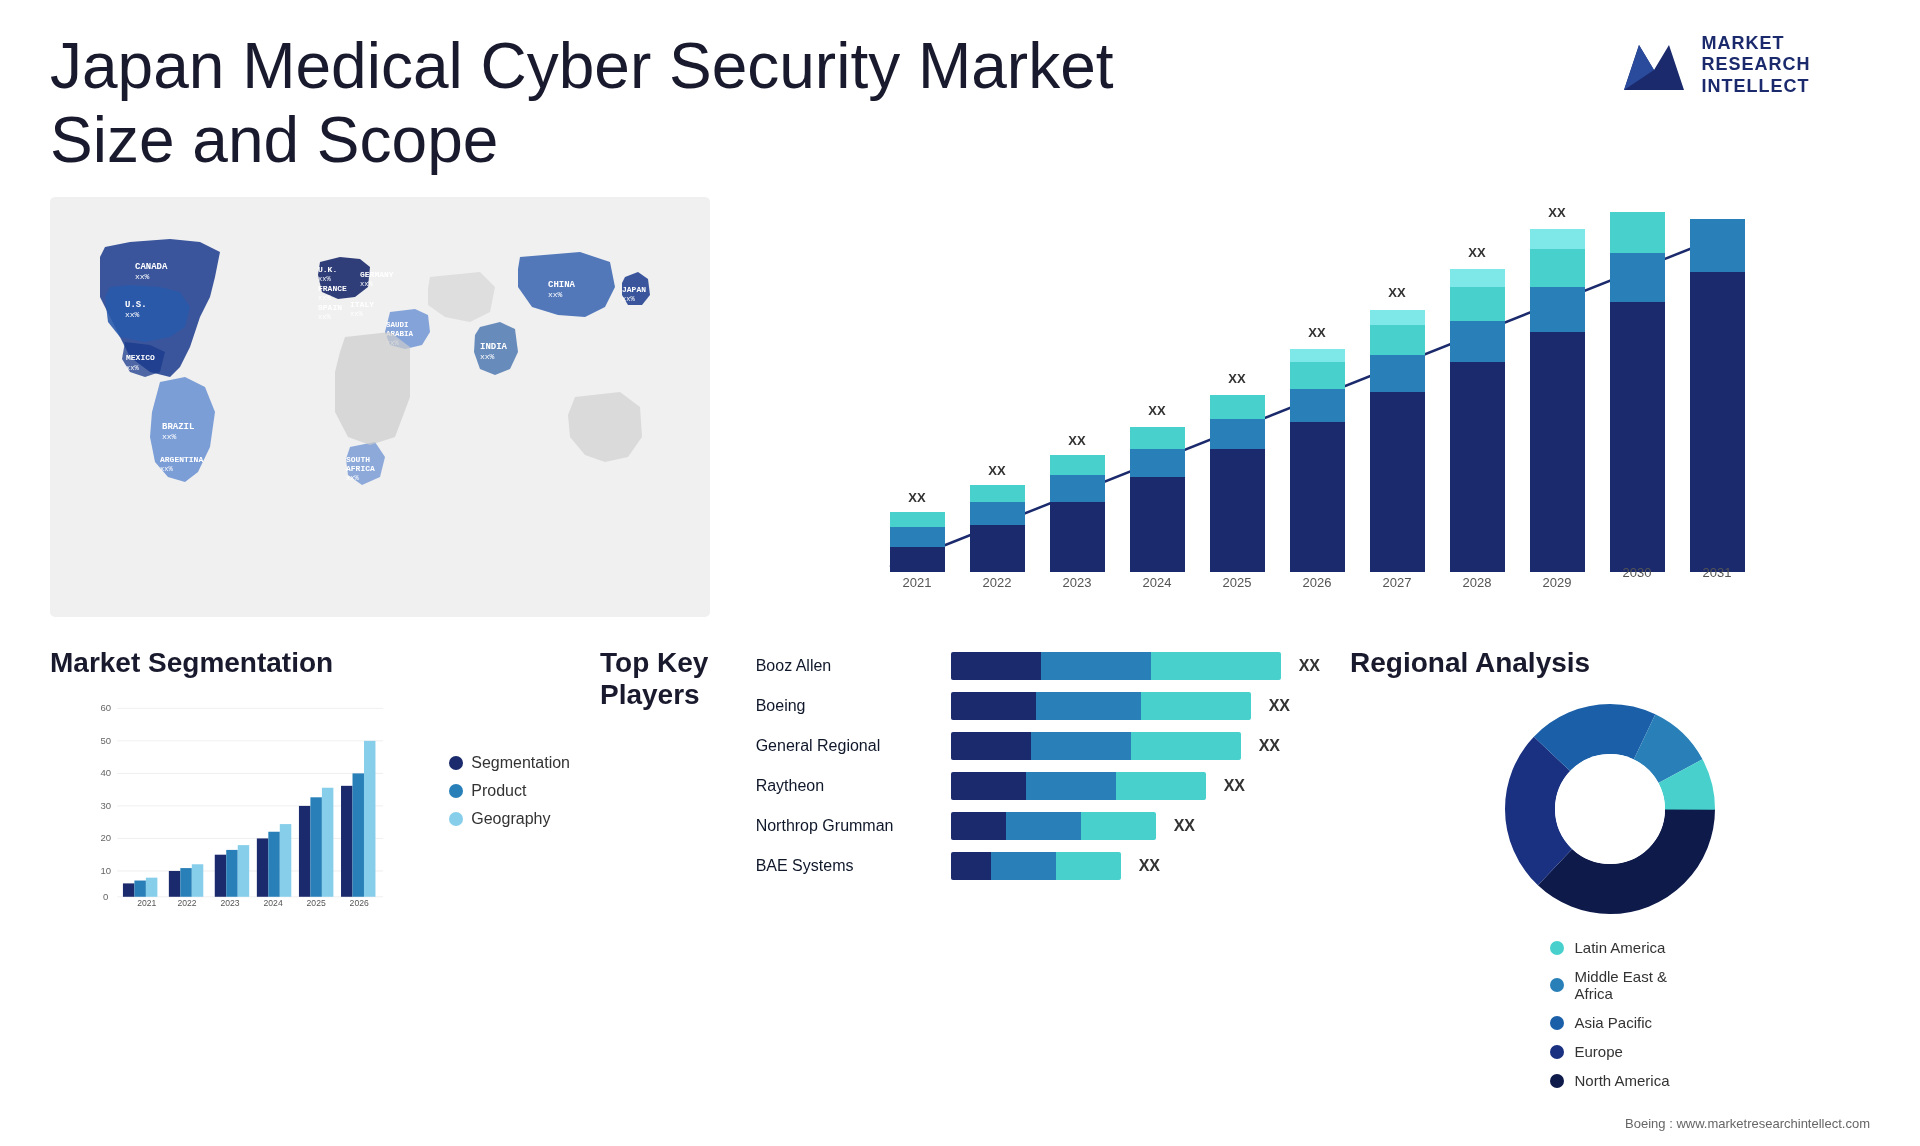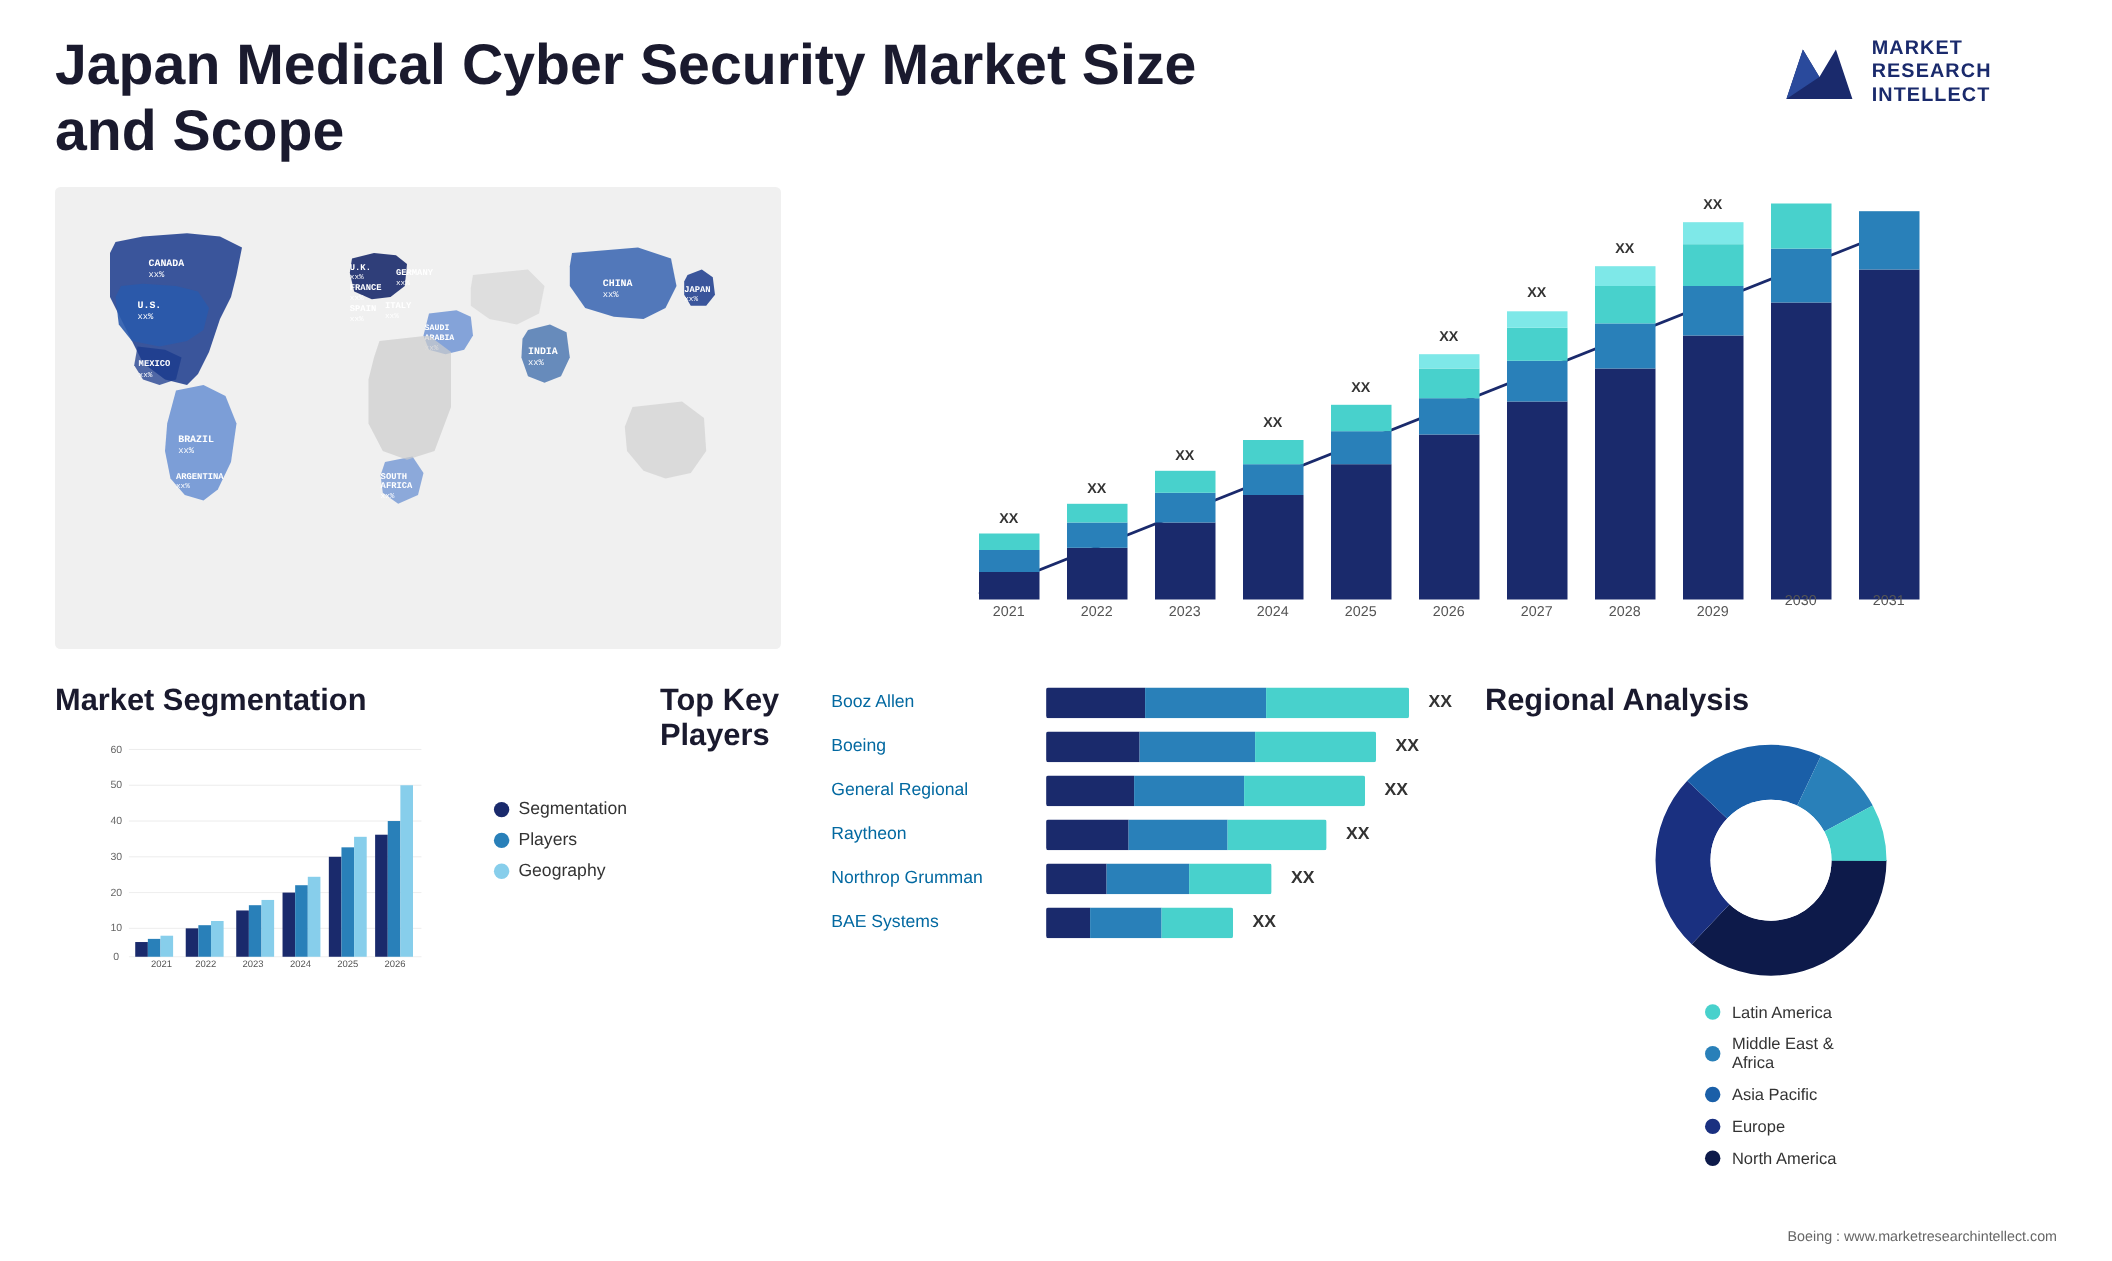--- a/index.html
+++ b/index.html
@@ -13,22 +13,22 @@
     }
 
     
     .header {
       display: flex;
       justify-content: space-between;
       align-items: flex-start;
       padding: 30px 50px 20px 50px;
     }
     .page-title {
-      font-size: 52px;
-      font-weight: 700;
+      font-size: 64px;
+      font-weight: 400;
       color: #1a1a2e;
       max-width: 1100px;
       line-height: 1.15;
     }
     .logo-area {
       display: flex;
       flex-direction: column;
       align-items: center;
       width: 310px;
     }
@@ -141,21 +141,21 @@
       gap: 12px;
       margin-top: 5px;
     }
     .player-row {
       display: flex;
       align-items: center;
       gap: 15px;
     }
     .player-name {
       font-size: 16px;
-      color: #0369a1;
+      color: #0f172a;
       width: 180px;
       flex-shrink: 0;
     }
     .player-bar-container {
       flex: 1;
       display: flex;
       align-items: center;
       gap: 10px;
     }
     .player-bar {
@@ -451,21 +451,21 @@
             <text x="285" y="222" font-size="9" fill="#555" text-anchor="middle">2026</text>
           </svg>
         </div>
         <div class="seg-legend">
           <div class="legend-item">
             <div class="legend-dot" style="background:#1a2a6c;"></div>
             <span>Segmentation</span>
           </div>
           <div class="legend-item">
             <div class="legend-dot" style="background:#2980b9;"></div>
-            <span>Players</span>
+            <span>Product</span>
           </div>
           <div class="legend-item">
             <div class="legend-dot" style="background:#87ceeb;"></div>
             <span>Geography</span>
           </div>
         </div>
       </div>
     </div>
 
     <div class="key-players-section">

